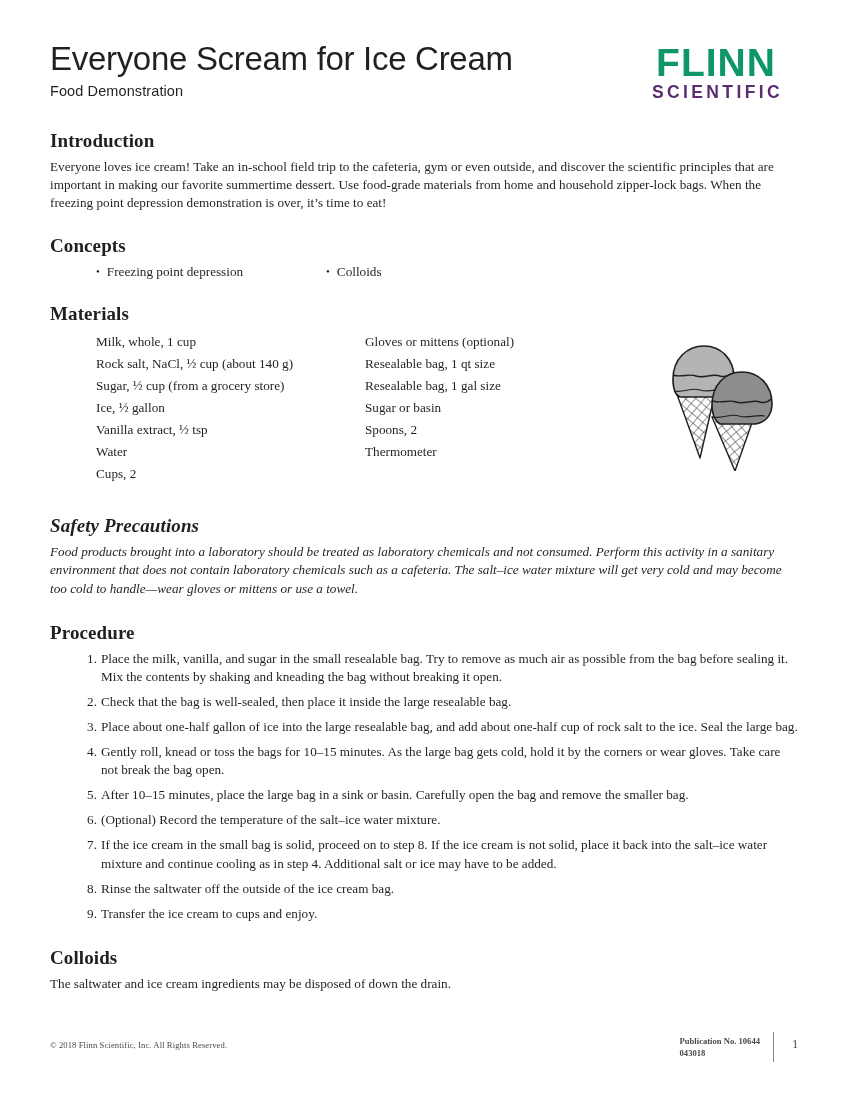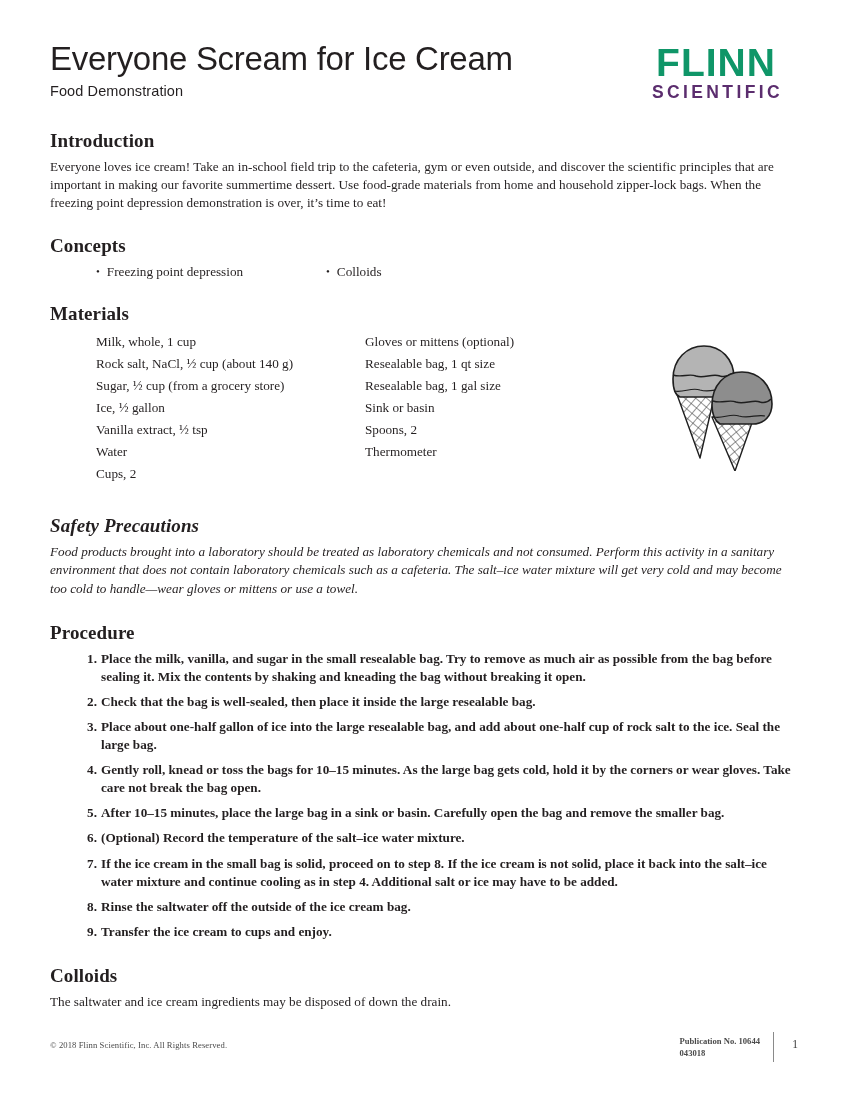--- a/index.html
+++ b/index.html
@@ -201,21 +201,20 @@
     width: 132px;
     height: 140px;
   }
 
   
   ol.proc {
     margin: 6px 0 0 0;
     padding: 0 0 0 30px;
     list-style: none;
     counter-reset: step;
-    font-weight: bold;
   }
   ol.proc li {
     counter-increment: step;
     position: relative;
     font-size: 13.2px;
     line-height: 1.37;
     color: #231f20;
     margin-bottom: 7px;
     padding-left: 21px;
   }
@@ -314,21 +313,21 @@
             <div class="mat-item">Sugar, ½ cup (from a grocery store)</div>
             <div class="mat-item">Ice, ½ gallon</div>
             <div class="mat-item">Vanilla extract, ½ tsp</div>
             <div class="mat-item">Water</div>
             <div class="mat-item">Cups, 2</div>
           </div>
           <div class="mat-col right">
             <div class="mat-item">Gloves or mittens (optional)</div>
             <div class="mat-item">Resealable bag, 1 qt size</div>
             <div class="mat-item">Resealable bag, 1 gal size</div>
-            <div class="mat-item">Sink or basin</div>
+            <div class="mat-item">Sugar or basin</div>
             <div class="mat-item">Spoons, 2</div>
             <div class="mat-item">Thermometer</div>
           </div>
         </div>
 
         <div class="cones">
           <svg width="132" height="140" viewBox="0 0 132 140" xmlns="http://www.w3.org/2000/svg">
             <defs>
               <pattern id="waffle" width="7" height="7" patternUnits="userSpaceOnUse" patternTransform="rotate(40)">
                 <rect width="7" height="7" fill="#ffffff"></rect>

